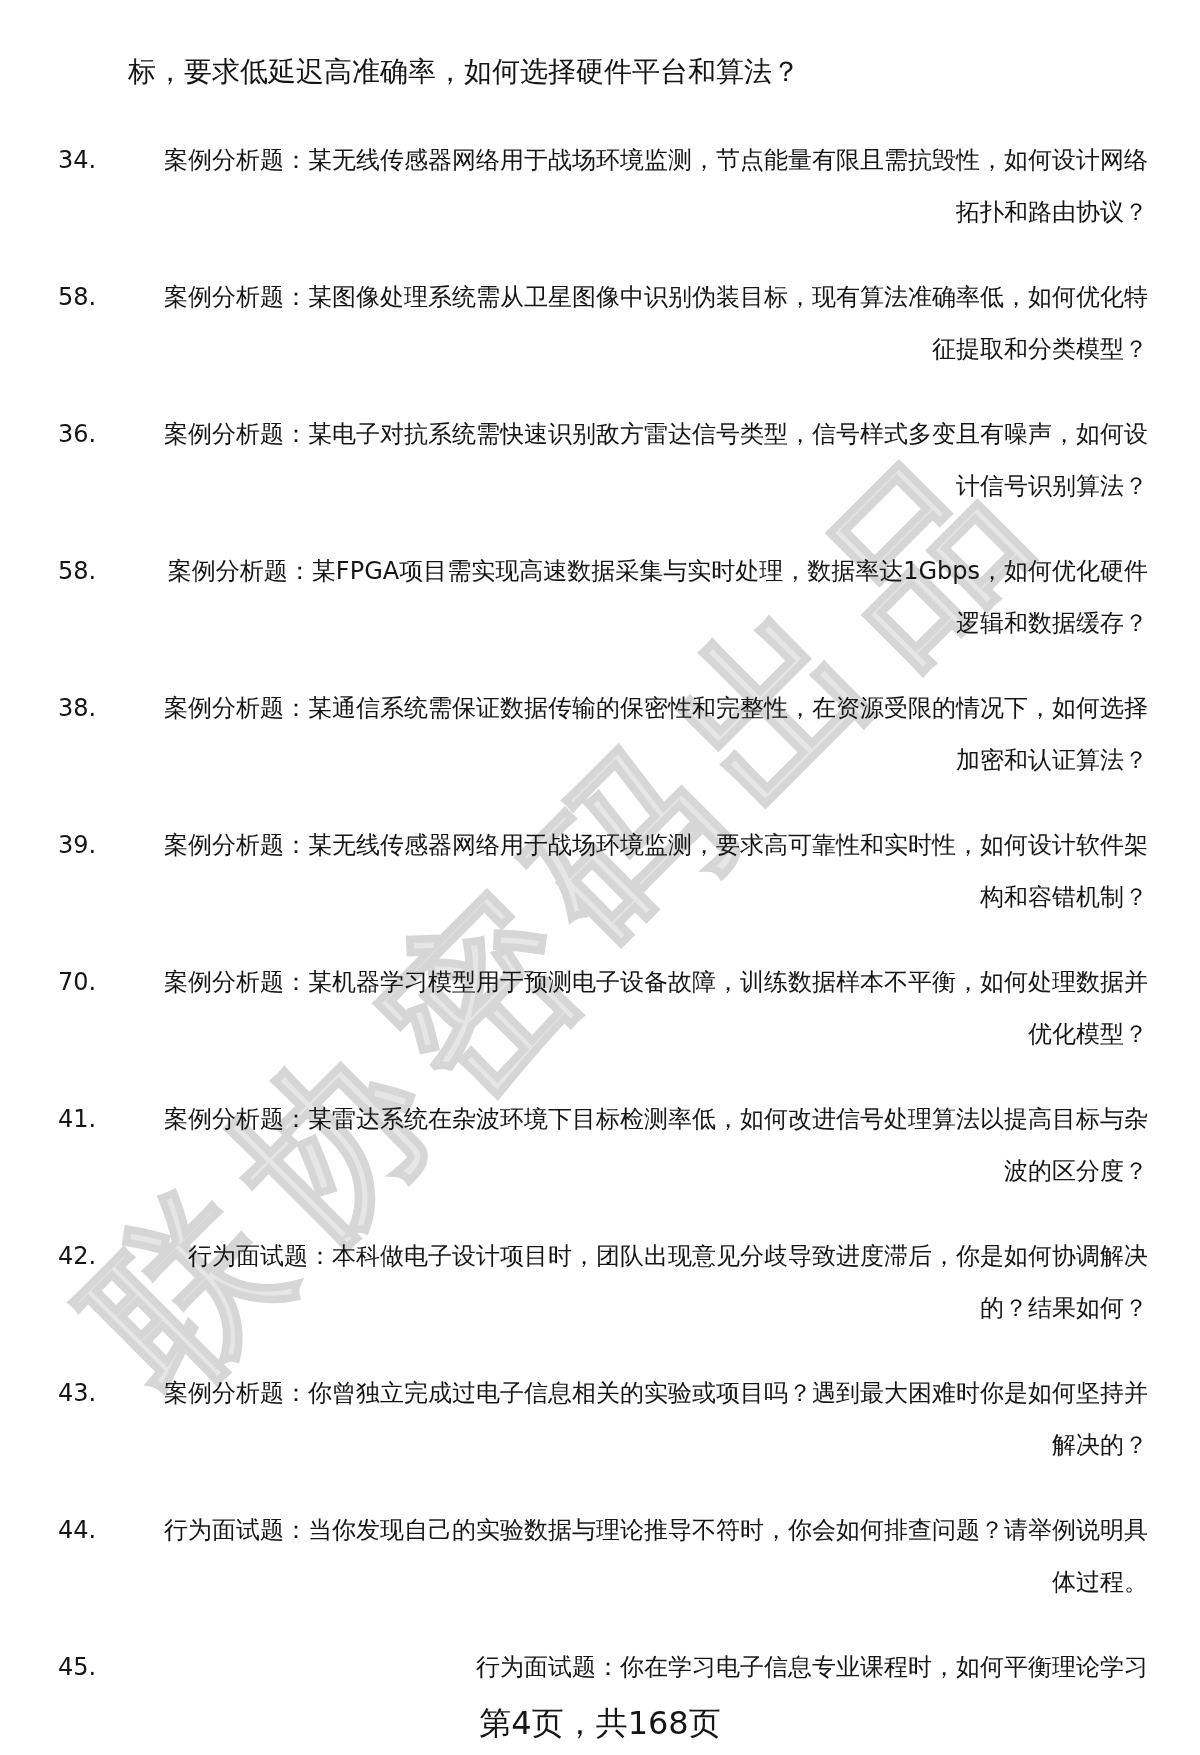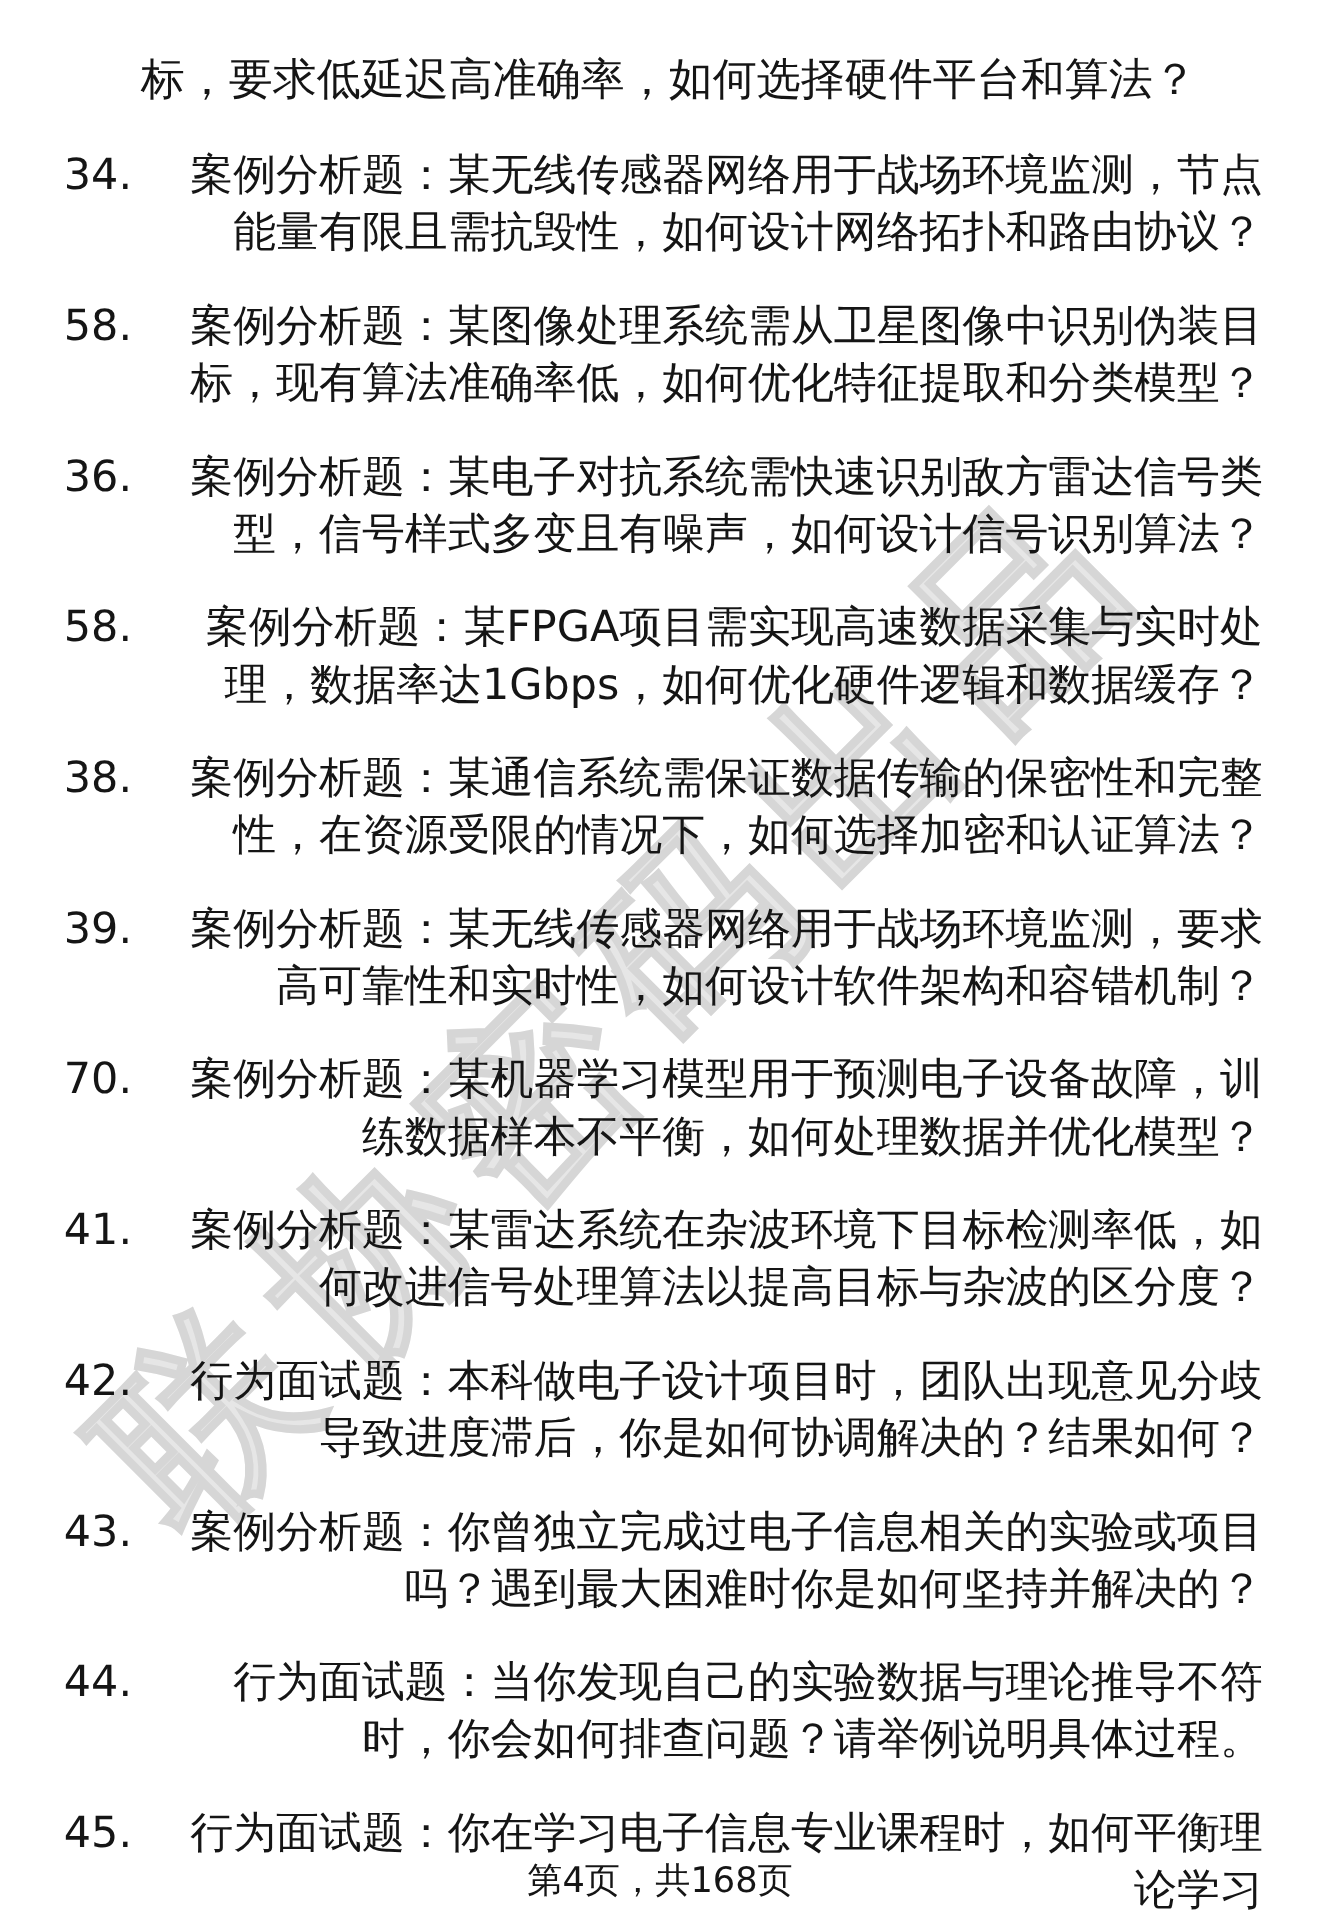--- a/index.html
+++ b/index.html
@@ -27,52 +27,52 @@
     z-index: 0;
     user-select: none;
   }
   .content {
     position: relative;
     z-index: 1;
     padding: 46px 52px 0 58px;
   }
   .cont-line {
     margin: 0 0 36px 70px;
-    font-size: 40px;
+    font-size: 28px;
     line-height: 52px;
     max-width: 1032px;
   }
   .qlist {
     list-style: none;
     margin: 0;
     padding: 0;
   }
   .qitem {
     display: flex;
     align-items: flex-start;
     margin-bottom: 33px;
-    font-size: 39px;
+    font-size: 24px;
     line-height: 52px;
     gap: 32px;
   }
   .qnum {
     flex: 0 0 70px;
     text-align: left;
   }
   .qtext {
     flex: 1;
     max-width: 1020px;
     text-align: right;
   }
   .footer {
     position: absolute;
     z-index: 1;
     left: 0;
     right: 0;
-    bottom: 26px;
+    bottom: 12px;
     text-align: center;
     font-size: 32px;
     line-height: 40px;
     color: #151515;
   }
 </style>
 </head>
 <body>
 
 <div class="page">

